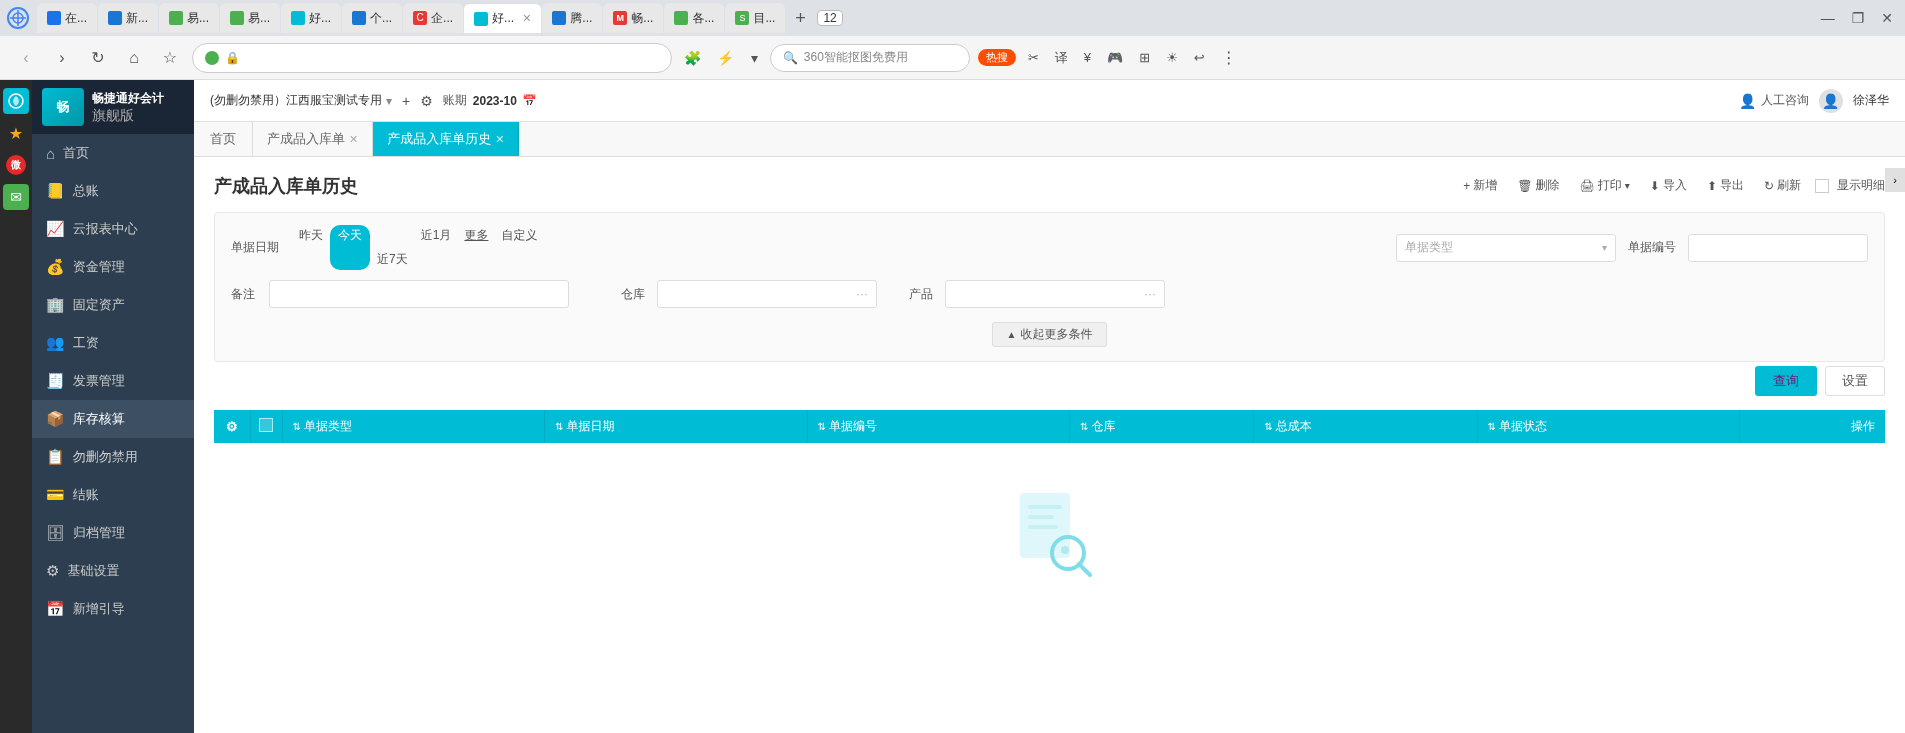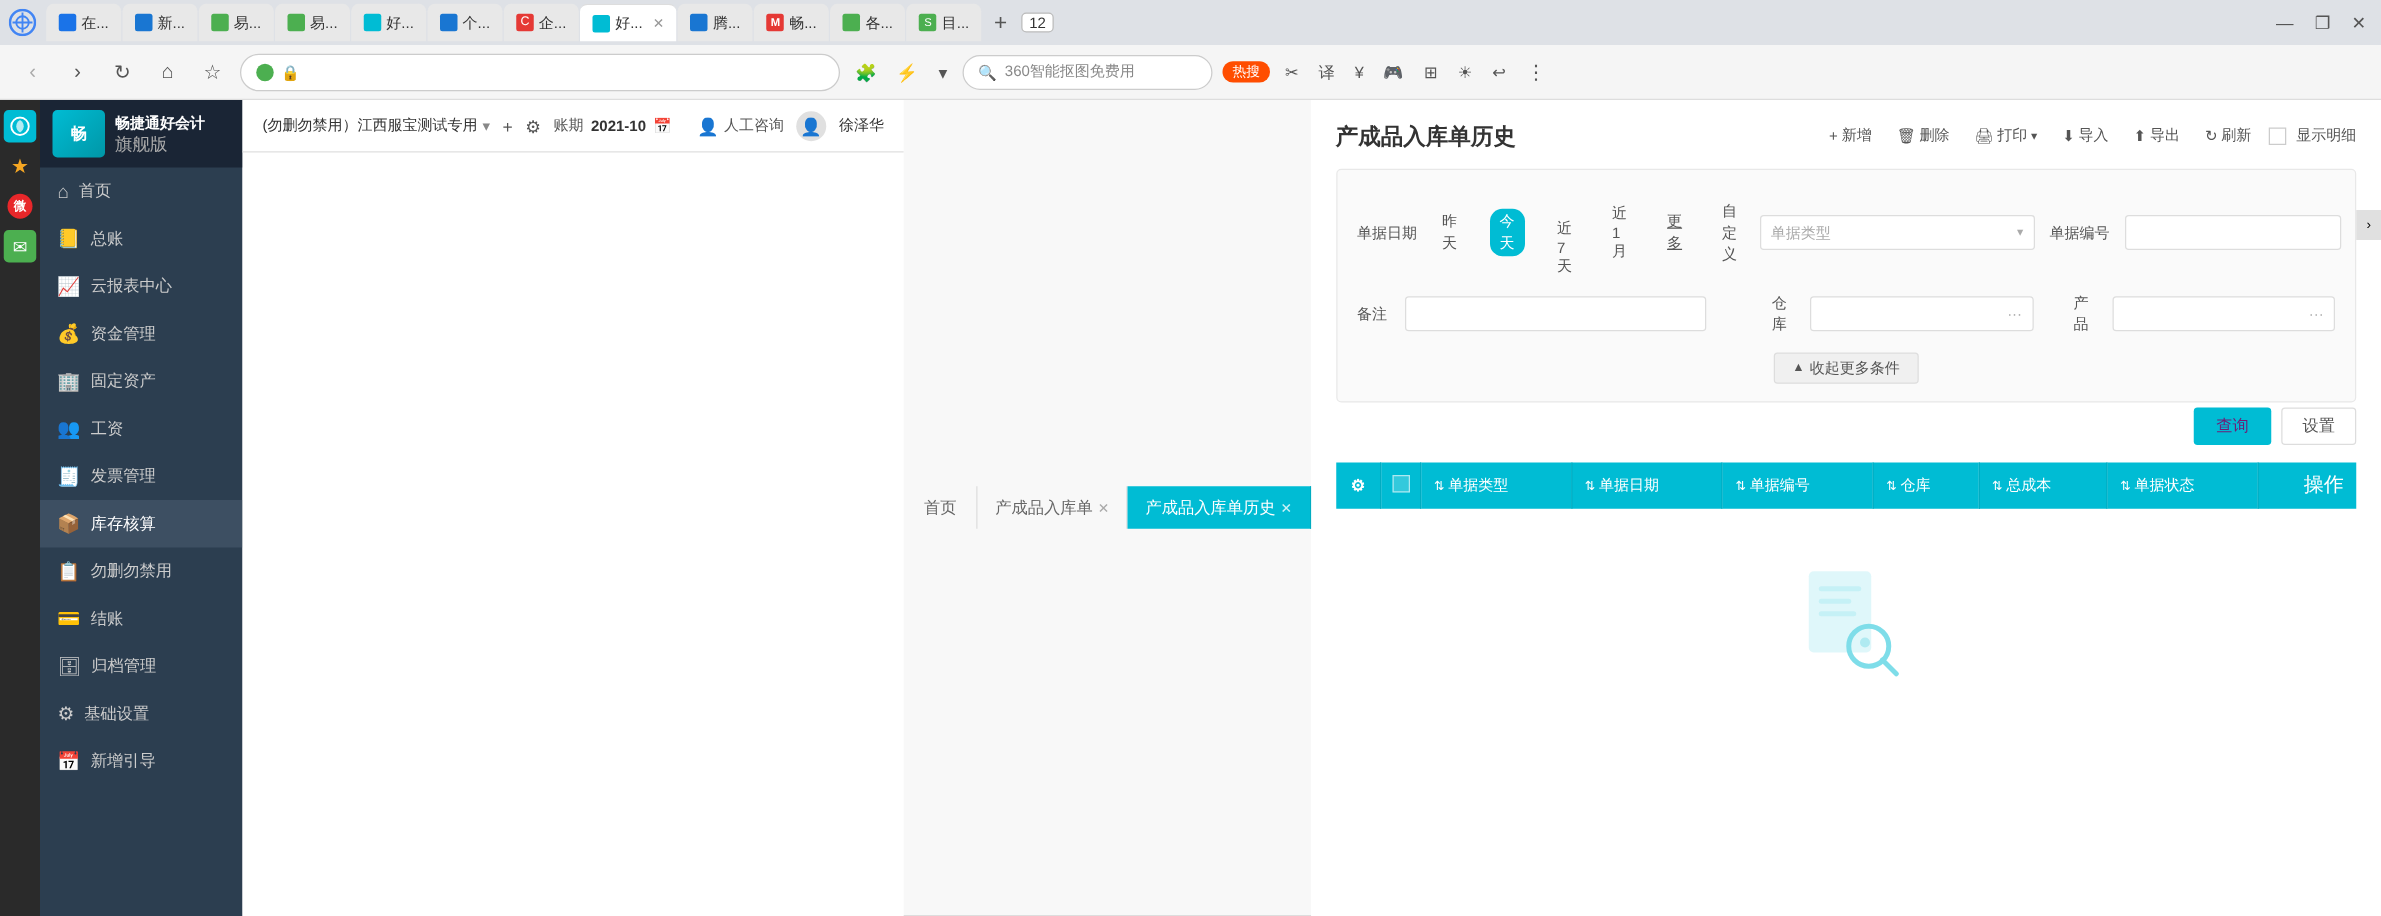--- a/index.html
+++ b/index.html
@@ -190,32 +190,32 @@
         <span style="font-size:15px;">⚙</span>
         <span>基础设置</span>
       </div>
       <div style="display:flex;align-items:center;gap:8px;padding:10px 14px;cursor:pointer;color:#ccc;font-size:13px;">
         <span style="font-size:15px;">📅</span>
         <span>新增引导</span>
       </div>
     </div>
   </div>
 
-  <div style="flex:1;display:flex;overflow:hidden;background:#fff;position:relative;">
+  <div style="flex:1;display:flex;flex-direction:column;overflow:hidden;background:#fff;position:relative;">
 
     <div style="background:#fff;border-bottom:1px solid #e0e0e0;padding:6px 16px;display:flex;align-items:center;gap:10px;height:42px;flex-shrink:0;">
       <div style="display:flex;align-items:center;gap:4px;font-size:12px;color:#555;cursor:pointer;">
         <span style="color:#333;font-size:12px;">(勿删勿禁用）江西服宝测试专用</span>
         <span style="color:#888;">▾</span>
       </div>
       <div style="font-size:14px;color:#555;cursor:pointer;">+</div>
       <div style="font-size:14px;color:#555;cursor:pointer;">⚙</div>
       <div style="display:flex;align-items:center;gap:6px;font-size:12px;color:#555;">
         <span>账期</span>
-        <span style="font-weight:bold;color:#333;">2021-10</span>
+        <span style="font-weight:bold;color:#333;">2023-10</span>
         <span style="cursor:pointer;">📅</span>
       </div>
       <div style="flex:1;"></div>
       <div style="display:flex;align-items:center;gap:4px;font-size:12px;color:#555;cursor:pointer;">
         <span style="font-size:14px;">👤</span>
         <span>人工咨询</span>
       </div>
       <div style="width:24px;height:24px;border-radius:50%;background:#e0e0e0;display:flex;align-items:center;justify-content:center;cursor:pointer;font-size:14px;">👤</div>
       <div style="font-size:12px;color:#333;cursor:pointer;">徐泽华</div>
     </div>
@@ -266,21 +266,21 @@
           </div>
           <div style="width:14px;height:14px;border:1px solid #ccc;background:#fff;display:inline-block;cursor:pointer;"></div>
           <span style="font-size:12px;color:#555;">显示明细</span>
         </div>
       </div>
 
       <div style="background:#fafafa;border:1px solid #e8e8e8;border-radius:4px;padding:12px 16px;margin-bottom:14px;">
 
         <div style="display:flex;align-items:center;gap:12px;margin-bottom:10px;">
           <span style="font-size:12px;color:#555;min-width:50px;">单据日期</span>
-          <div style="display:flex;align-items:center;gap:20px;">
+          <div style="display:flex;gap:1px;">
             <span style="font-size:12px;color:#555;cursor:pointer;padding:2px 6px;border-radius:3px;">昨天</span>
             <span style="font-size:12px;color:#fff;cursor:pointer;padding:2px 8px;border-radius:10px;background:#00bcd4;">今天</span>
             <span style="font-size:12px;color:#555;cursor:pointer;padding:2px 6px;border-radius:3px;margin-top:24px;">近7天</span>
             <span style="font-size:12px;color:#555;cursor:pointer;padding:2px 6px;border-radius:3px;">近1月</span>
             <span style="font-size:12px;color:#555;cursor:pointer;padding:2px 6px;border-radius:3px;text-decoration:underline;">更多</span>
             <span style="font-size:12px;color:#555;cursor:pointer;padding:2px 6px;border-radius:3px;">自定义</span>
           </div>
           <div style="height:28px;border:1px solid #ddd;border-radius:3px;padding:0 8px;font-size:12px;color:#333;background:#fff;display:flex;align-items:center;min-width:220px;cursor:pointer;justify-content:space-between;margin-left:auto;">
             <span style="color:#aaa;">单据类型</span>
             <span style="color:#aaa;font-size:10px;">▾</span>
@@ -361,21 +361,21 @@
                   <span style="font-size:10px;">⇅</span>
                   <span>总成本</span>
                 </div>
               </th>
               <th style="padding:8px 10px;font-size:12px;font-weight:normal;text-align:left;border-right:1px solid #00acc1;">
                 <div style="display:flex;align-items:center;gap:3px;">
                   <span style="font-size:10px;">⇅</span>
                   <span>单据状态</span>
                 </div>
               </th>
-              <th style="padding:8px 10px;font-size:16px;font-weight:normal;text-align:right;">
+              <th style="padding:8px 10px;font-size:12px;font-weight:normal;text-align:right;">
                 <span>操作</span>
               </th>
             </tr>
           </thead>
           <tbody>
             
           </tbody>
         </table>
       </div>
 

